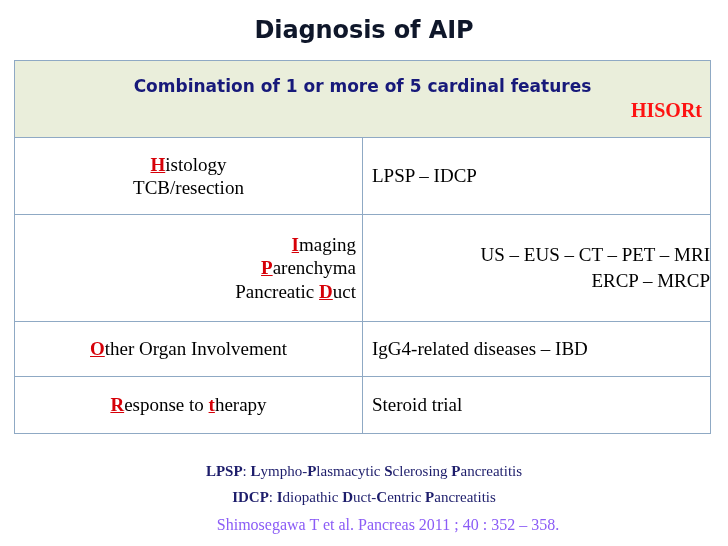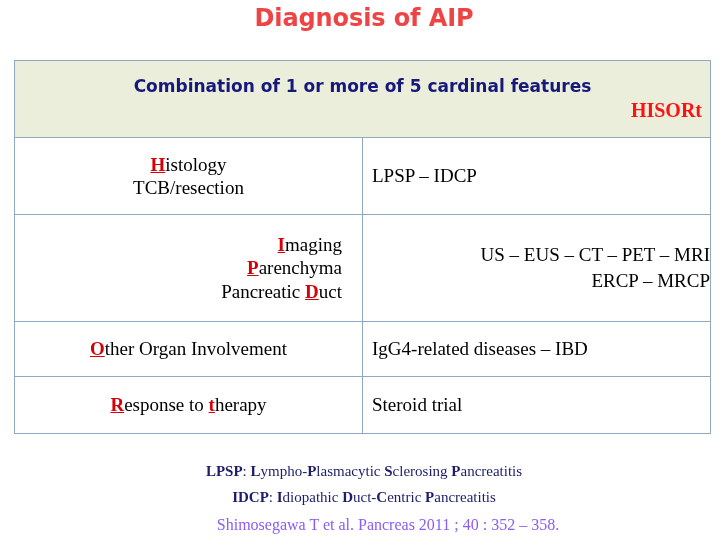--- a/index.html
+++ b/index.html
@@ -11,28 +11,28 @@
     width: 728px;
     height: 546px;
     overflow: hidden;
     font-family: "Liberation Serif", serif;
     position: relative;
   }
 
   
   .slide-title {
     position: absolute;
-    top: 4px;
+    top: 16px;
     left: 0;
     width: 728px;
     text-align: center;
     font-family: "DejaVu Sans", sans-serif;
     font-weight: bold;
     font-size: 24px;
-    color: #ef4444;
+    color: #0f172a;
     letter-spacing: -0.1px;
   }
 
   
   .hisort-table {
     position: absolute;
     left: 14px;
     top: 60px;
     width: 697px;
     border-collapse: collapse;
@@ -71,21 +71,21 @@
     text-align: right;
   }
 
   
   .col-feature {
     width: 278px;
     text-align: center;
     font-size: 19px;
     color: #000000;
     line-height: 1.22;
-    padding: 5px 20px !important;
+    padding: 5px 6px !important;
     font-family: Liberation Serif, serif;
   }
   
   .col-value {
     text-align: left;
     font-size: 19px;
     color: #000000;
     line-height: 1.35;
     padding: 5px 0 5px 9px !important;
   }

